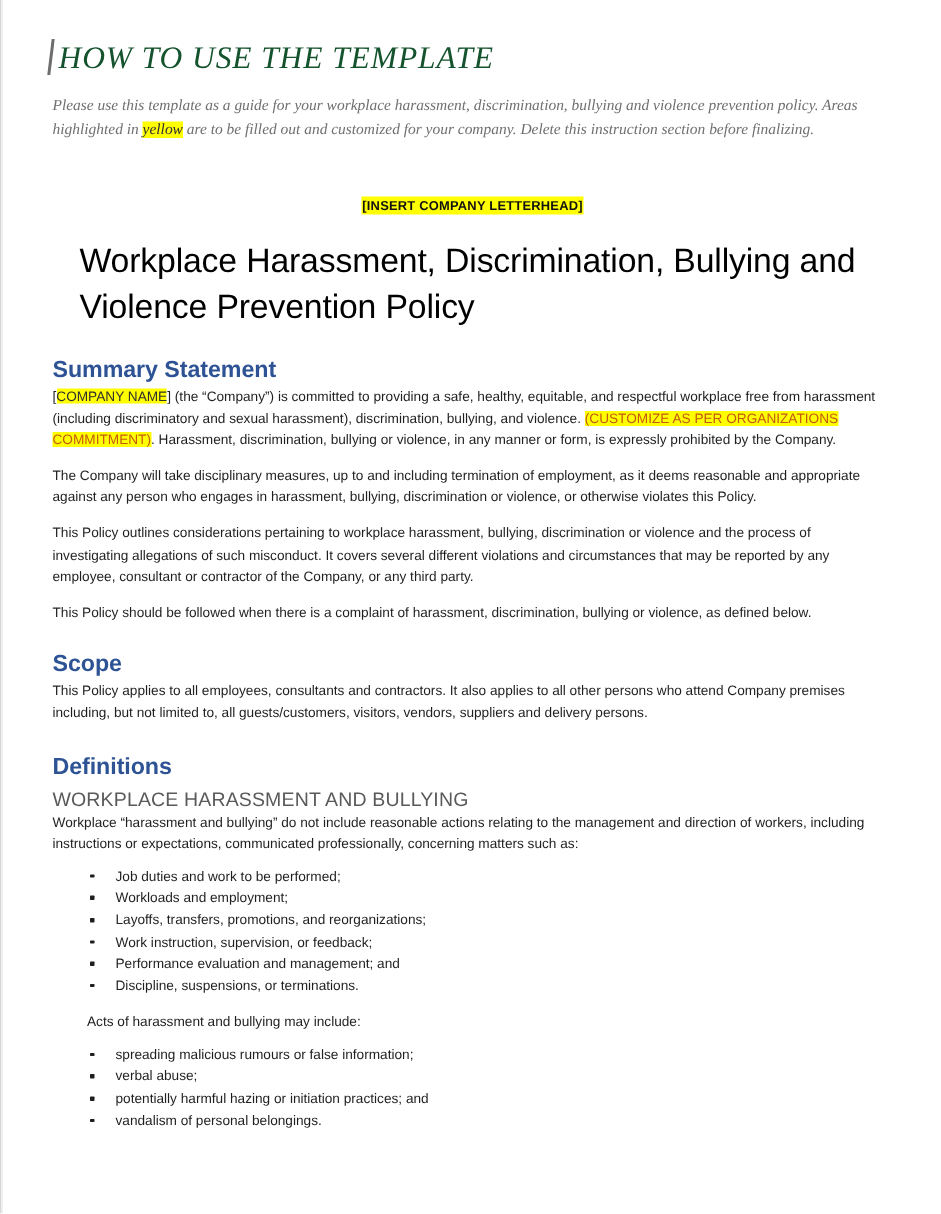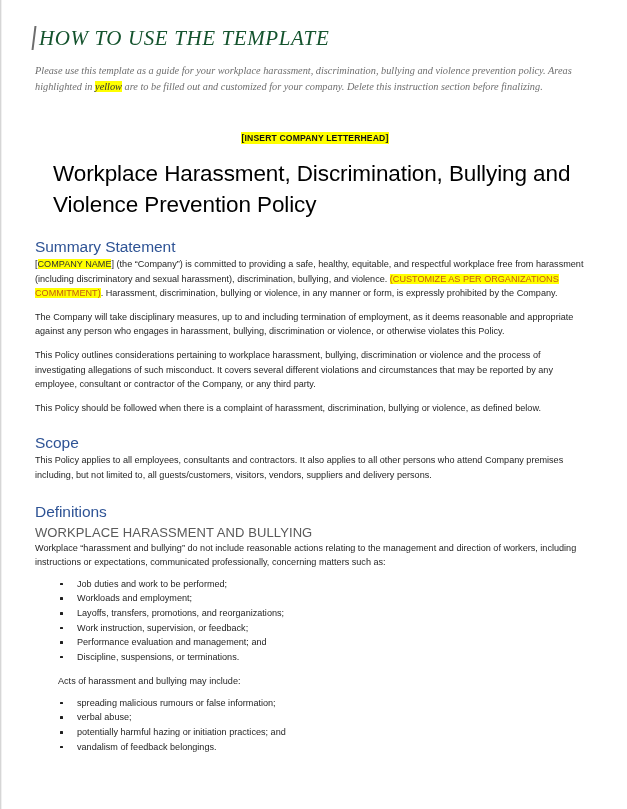--- a/index.html
+++ b/index.html
@@ -114,21 +114,21 @@
     font-weight: normal;
     line-height: 31px;
     letter-spacing: -0.1px;
     padding: 0 18px;
   }
 
   
   .h-section {
     color: #2e5395;
     font-size: 15.5px;
-    font-weight: normal;
+    font-weight: bold;
     line-height: 19px;
     letter-spacing: -0.05px;
   }
   .h-sub {
     color: #5a5a5a;
     font-size: 13px;
     font-weight: normal;
     line-height: 17px;
     letter-spacing: 0.1px;
   }
@@ -236,21 +236,21 @@
       <li>Performance evaluation and management; and</li>
       <li>Discipline, suspensions, or terminations.</li>
     </ul>
 
     <p class="p" style="margin-top:10px;margin-left:23px;">Acts of harassment and bullying may include:</p>
 
     <ul class="bullets">
       <li>spreading malicious rumours or false information;</li>
       <li>verbal abuse;</li>
       <li>potentially harmful hazing or initiation practices; and</li>
-      <li>vandalism of feedback belongings.</li>
+      <li>vandalism of personal belongings.</li>
     </ul>
 
   </div>
 
   <div class="footer">
     <span>Document prepared on </span><span class="date">DATE, MONTH, YEAR</span>
   </div>
 
 </div>
 

